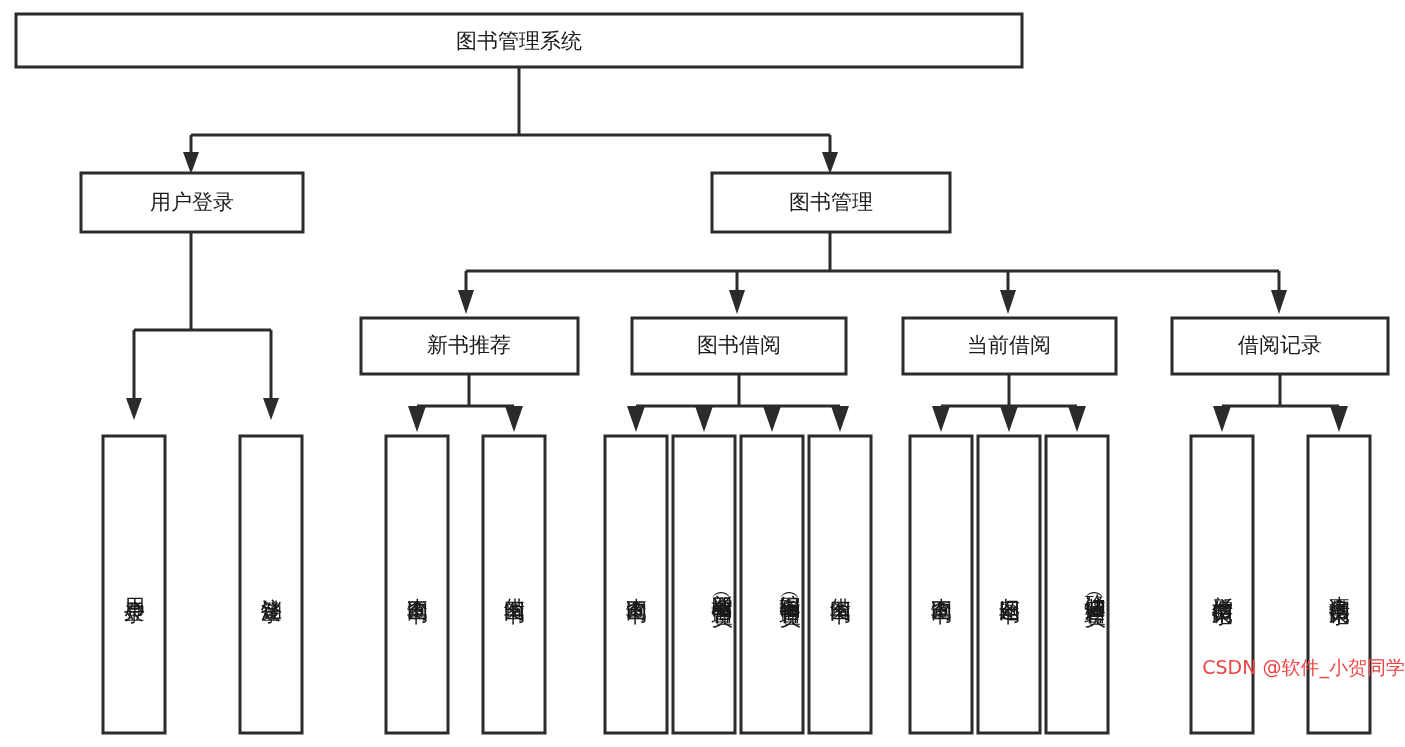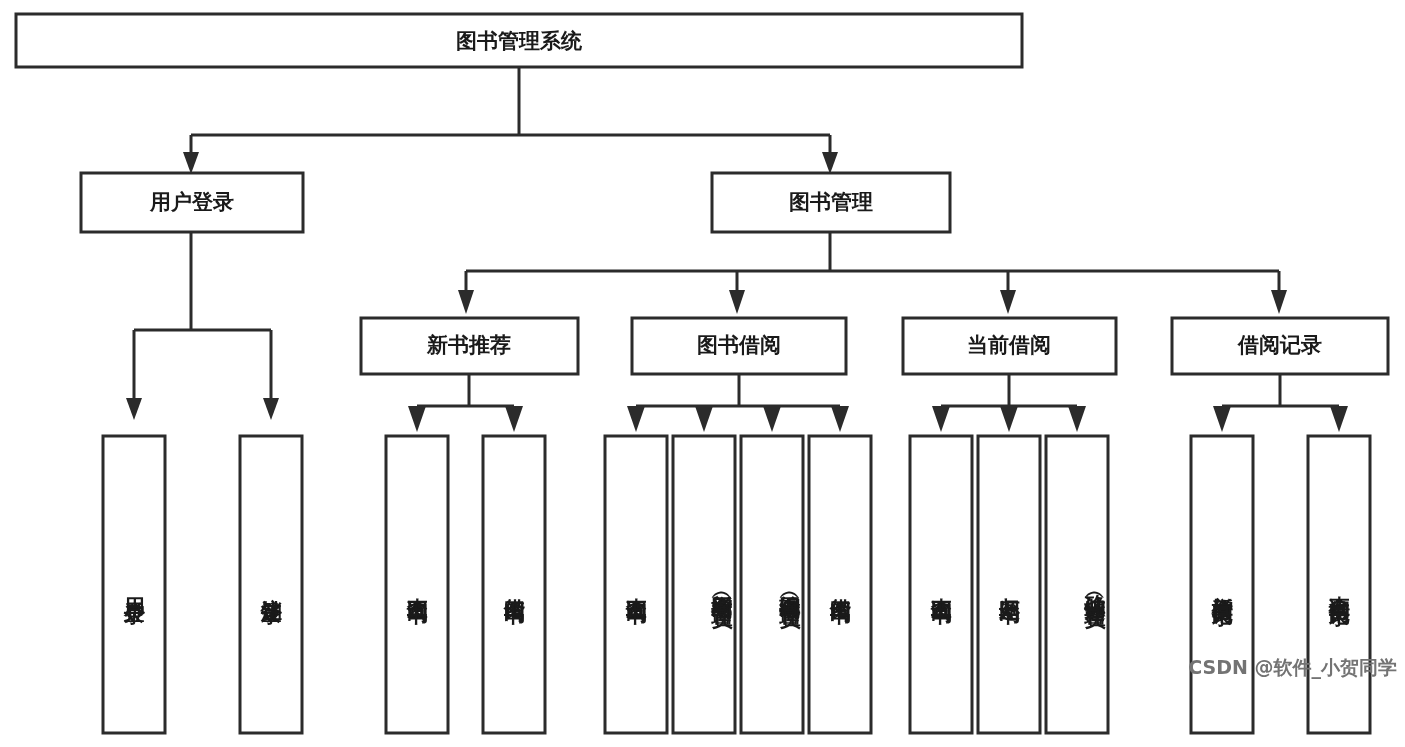--- a/index.html
+++ b/index.html
@@ -11,21 +11,20 @@
     width: 1405px;
     height: 747px;
     overflow: hidden;
     font-family: "DejaVu Sans", "Liberation Sans", sans-serif;
   }
   #diagram-root {
     position: relative;
     width: 1405px;
     height: 685px;
     background: #ffffff;
-    font-weight: bold;
   }
   svg.flow {
     position: absolute;
     left: 0;
     top: 0;
     width: 1405px;
     height: 747px;
   }
   .node-box {
     fill: #ffffff;
@@ -64,25 +63,25 @@
     white-space: nowrap;
     pointer-events: none;
   }
   .vlabel.top-aligned {
     align-items: flex-start;
     padding-top: 3px;
     box-sizing: border-box;
   }
   .watermark {
     position: absolute;
-    right: 8px;
+    right: 0;
     bottom: 4px;
     font-family: "DejaVu Sans", "Liberation Sans", sans-serif;
     font-size: 19px;
-    color: #737373;
+    color: #ef4444;
     white-space: nowrap;
     pointer-events: none;
   }
 </style>
 </head>
 <body>
 
 <div id="diagram-root">
 
   <svg class="flow" viewBox="0 0 1405 747" xmlns="http://www.w3.org/2000/svg">

